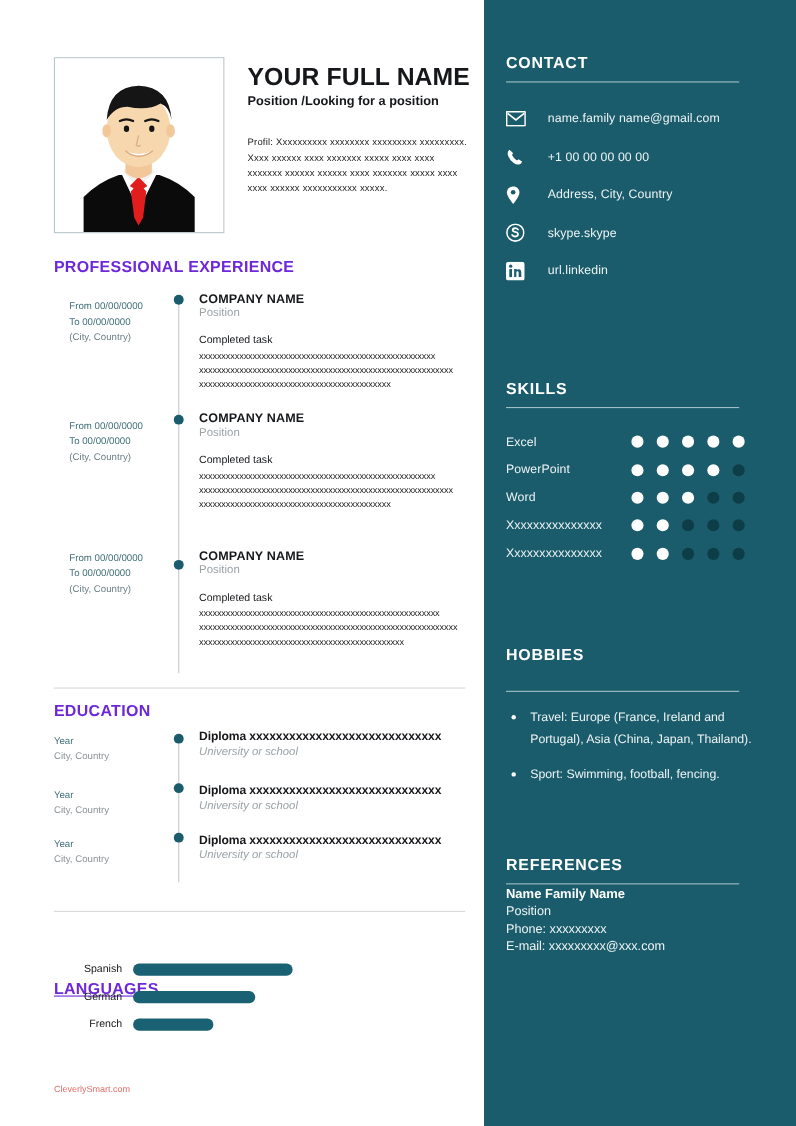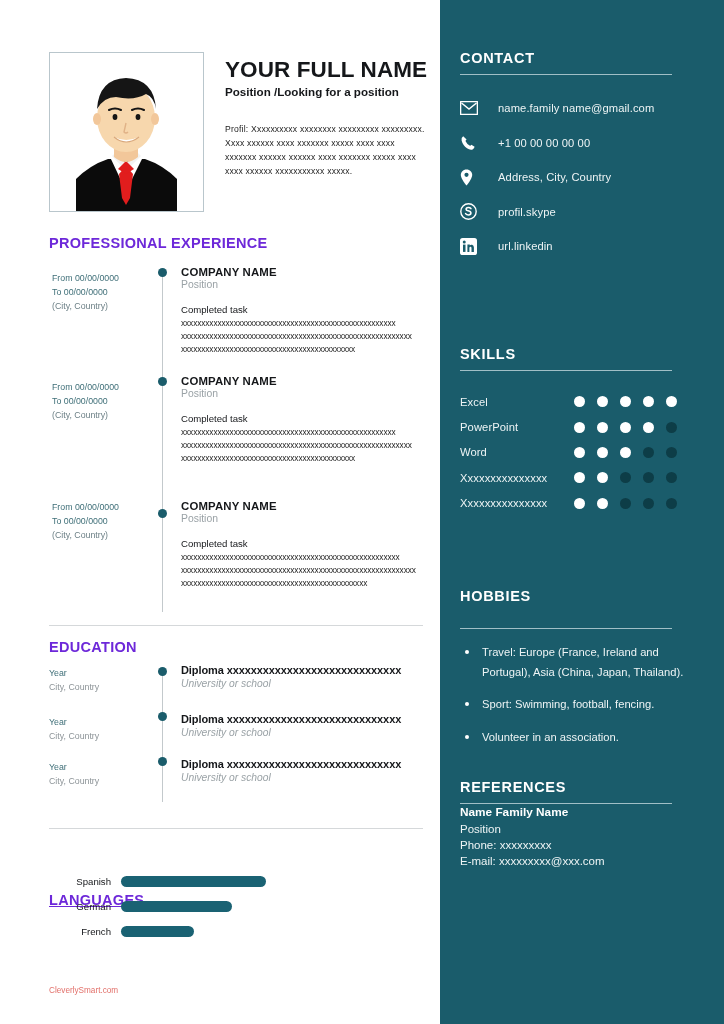--- a/index.html
+++ b/index.html
@@ -81,21 +81,21 @@
   .hrule { position:absolute; left:49px; width:374px; height:1px; background:#d5d8da; }
 
   
   .tl-line { position:absolute; width:1px; background:#c3c9cc; left:162px; }
   .tl-dot {
     position:absolute; width:9px; height:9px; border-radius:50%;
     background:#1a5c6b; left:158px;
   }
   .xp { position:absolute; left:0; width:440px; }
   .xp-date {
-    position:absolute; left:52px; font-size:8.8px; color:#3f6f78; line-height:1.58;
+    position:absolute; left:63px; font-size:8.8px; color:#3f6f78; line-height:1.58;
   }
   .xp-date .muted { color:#6b7f85; }
   .xp-body { position:absolute; left:181px; width:245px; }
   .xp-company { font-size:11.4px; font-weight:bold; color:#15171a; letter-spacing:.15px; }
   .xp-position { font-size:10.4px; color:#9aa2a6; margin-top:1px; }
   .xp-task { font-size:9.6px; color:#15171a; margin-top:14px; }
   .xp-desc { font-size:8.3px; color:#1c1c1c; line-height:1.55; margin-top:2px; letter-spacing:-.1px; }
 
   
   .ed-year { position:absolute; left:49px; font-size:8.8px; color:#3f6f78; }
@@ -296,21 +296,21 @@
           <span class="c-text">Address, City, Country</span>
         </div>
 
         <div class="contact-row">
           <span class="c-ico">
             <svg width="17" height="17" viewBox="0 0 17 17">
                 <circle cx="8.5" cy="8.5" r="7.7" fill="none" stroke="#fff" stroke-width="1.4"></circle>
                 <path d="M10.9 5.6 Q9.9 4.4 8.2 4.5 Q6.1 4.6 6.1 6.2 Q6.1 7.4 8.1 7.7 Q10.9 8.1 10.9 10 Q10.9 11.9 8.5 12 Q6.6 12 5.6 10.6" fill="none" stroke="#fff" stroke-width="1.6" stroke-linecap="round"></path>
               </svg>
           </span>
-          <span class="c-text">profil.skype</span>
+          <span class="c-text">skype.skype</span>
         </div>
 
         <div class="contact-row">
           <span class="c-ico">
             <svg width="17" height="17" viewBox="0 0 17 17">
                 <rect x="0" y="0" width="17" height="17" rx="2.6" fill="#fff"></rect>
                 <rect x="3" y="6.6" width="2.5" height="7.3" fill="#1a5c6b"></rect>
                 <circle cx="4.25" cy="4" r="1.5" fill="#1a5c6b"></circle>
                 <path d="M7.4 13.9 L7.4 6.6 L9.8 6.6 L9.8 7.6 Q10.6 6.4 12.1 6.8 Q13.9 7.2 13.9 9.6 L13.9 13.9 L11.5 13.9 L11.5 10 Q11.5 8.7 10.4 8.7 Q9.4 8.7 9.4 10 L9.4 13.9 Z" fill="#1a5c6b"></path>
               </svg>
@@ -378,21 +378,20 @@
           </div>
         </div>
     </div>
 
     <div class="side-sec" style="top:588px;">
       <div class="side-title">HOBBIES</div>
       <div class="side-rule" style="margin-top:24px;"></div>
       <ul class="hobby-list" id="hobby-list">
           <li class="hobby-item">Travel: Europe (France, Ireland and Portugal), Asia (China, Japan, Thailand).</li>
           <li class="hobby-item">Sport: Swimming, football, fencing.</li>
-          <li class="hobby-item">Volunteer in an association.</li>
         </ul>
     </div>
 
     <div class="side-sec" style="top:779px;">
       <div class="side-title">REFERENCES</div>
       <div class="side-rule"></div>
       <div class="ref-block">
         <div class="ref-name">Name Family Name</div>
         <div class="ref-line">Position</div>
         <div class="ref-line">Phone: xxxxxxxxx</div>

